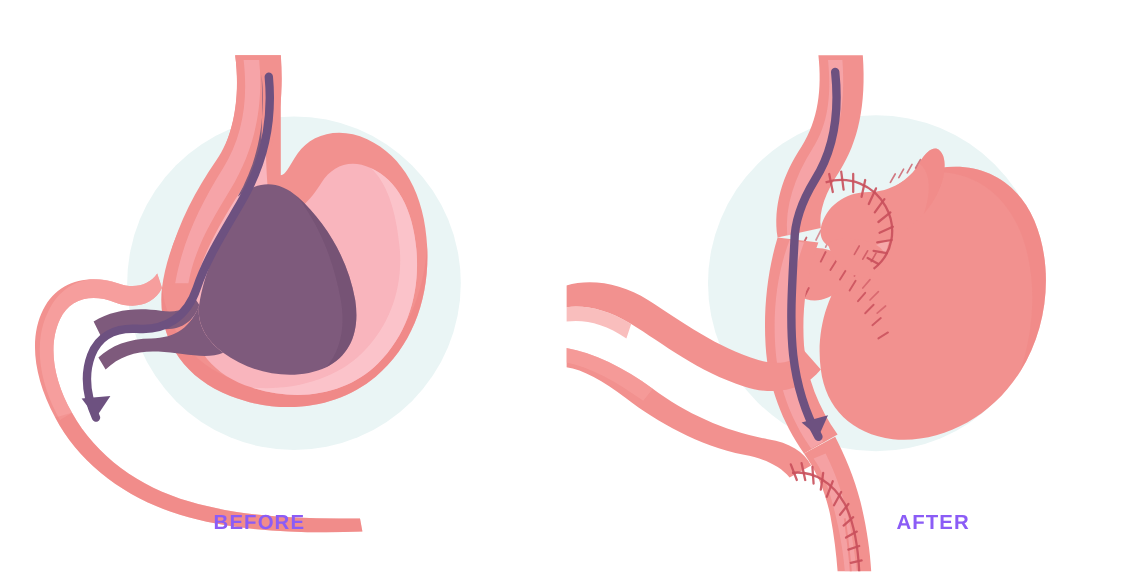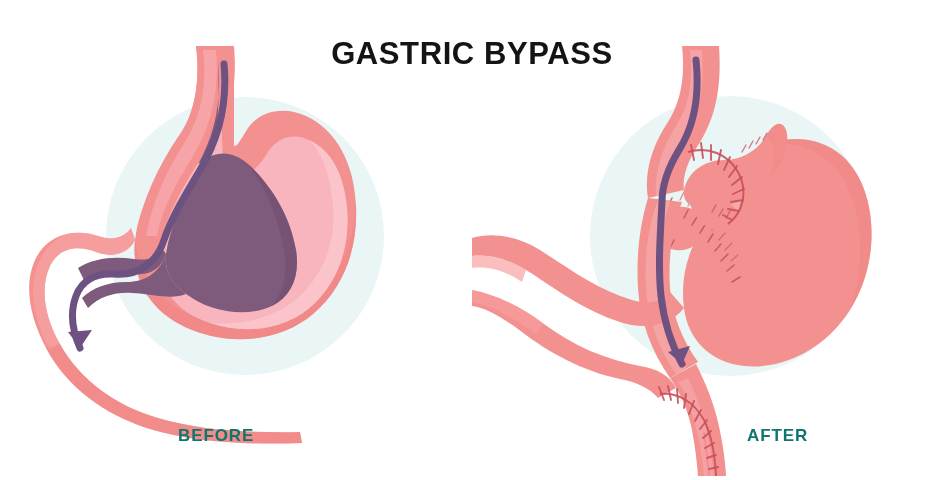--- a/index.html
+++ b/index.html
@@ -43,21 +43,21 @@
     letter-spacing: 1.2px;
     color: #1b1b1b;
     line-height: 1.0;
   }
   .caption {
     position: absolute;
     font-family: "Liberation Sans", sans-serif;
     font-size: 17px;
     font-weight: bold;
     letter-spacing: 0.9px;
-    color: #0f766e;
+    color: #8b5cf6;
     z-index: 40;
   }
   #caption-before { left: 178px; top: 426px; }
   #caption-after  { left: 747px; top: 426px; }
 
   .panel {
     position: absolute;
     top: 0;
     width: 472px;
     height: 480px;
@@ -65,21 +65,20 @@
   #panel-before { left: 0; }
   #panel-after  { left: 472px; }
   .panel svg { display: block; width: 472px; height: 480px; }
 </style>
 </head>
 <body>
 
 <div id="page">
 
   <div id="title-block">
-    <span id="title-main">GASTRIC BYPASS</span>
   </div>
 
   <div class="panel" id="panel-before">
     <svg viewBox="0 0 472 480" xmlns="http://www.w3.org/2000/svg">
       <defs>
         <linearGradient id="pinkShadeL" x1="0" y1="0" x2="1" y2="1">
           <stop offset="0%" stop-color="#f7a3a1"></stop>
           <stop offset="100%" stop-color="#ef8180"></stop>
         </linearGradient>
         <clipPath id="clipEsoL">

